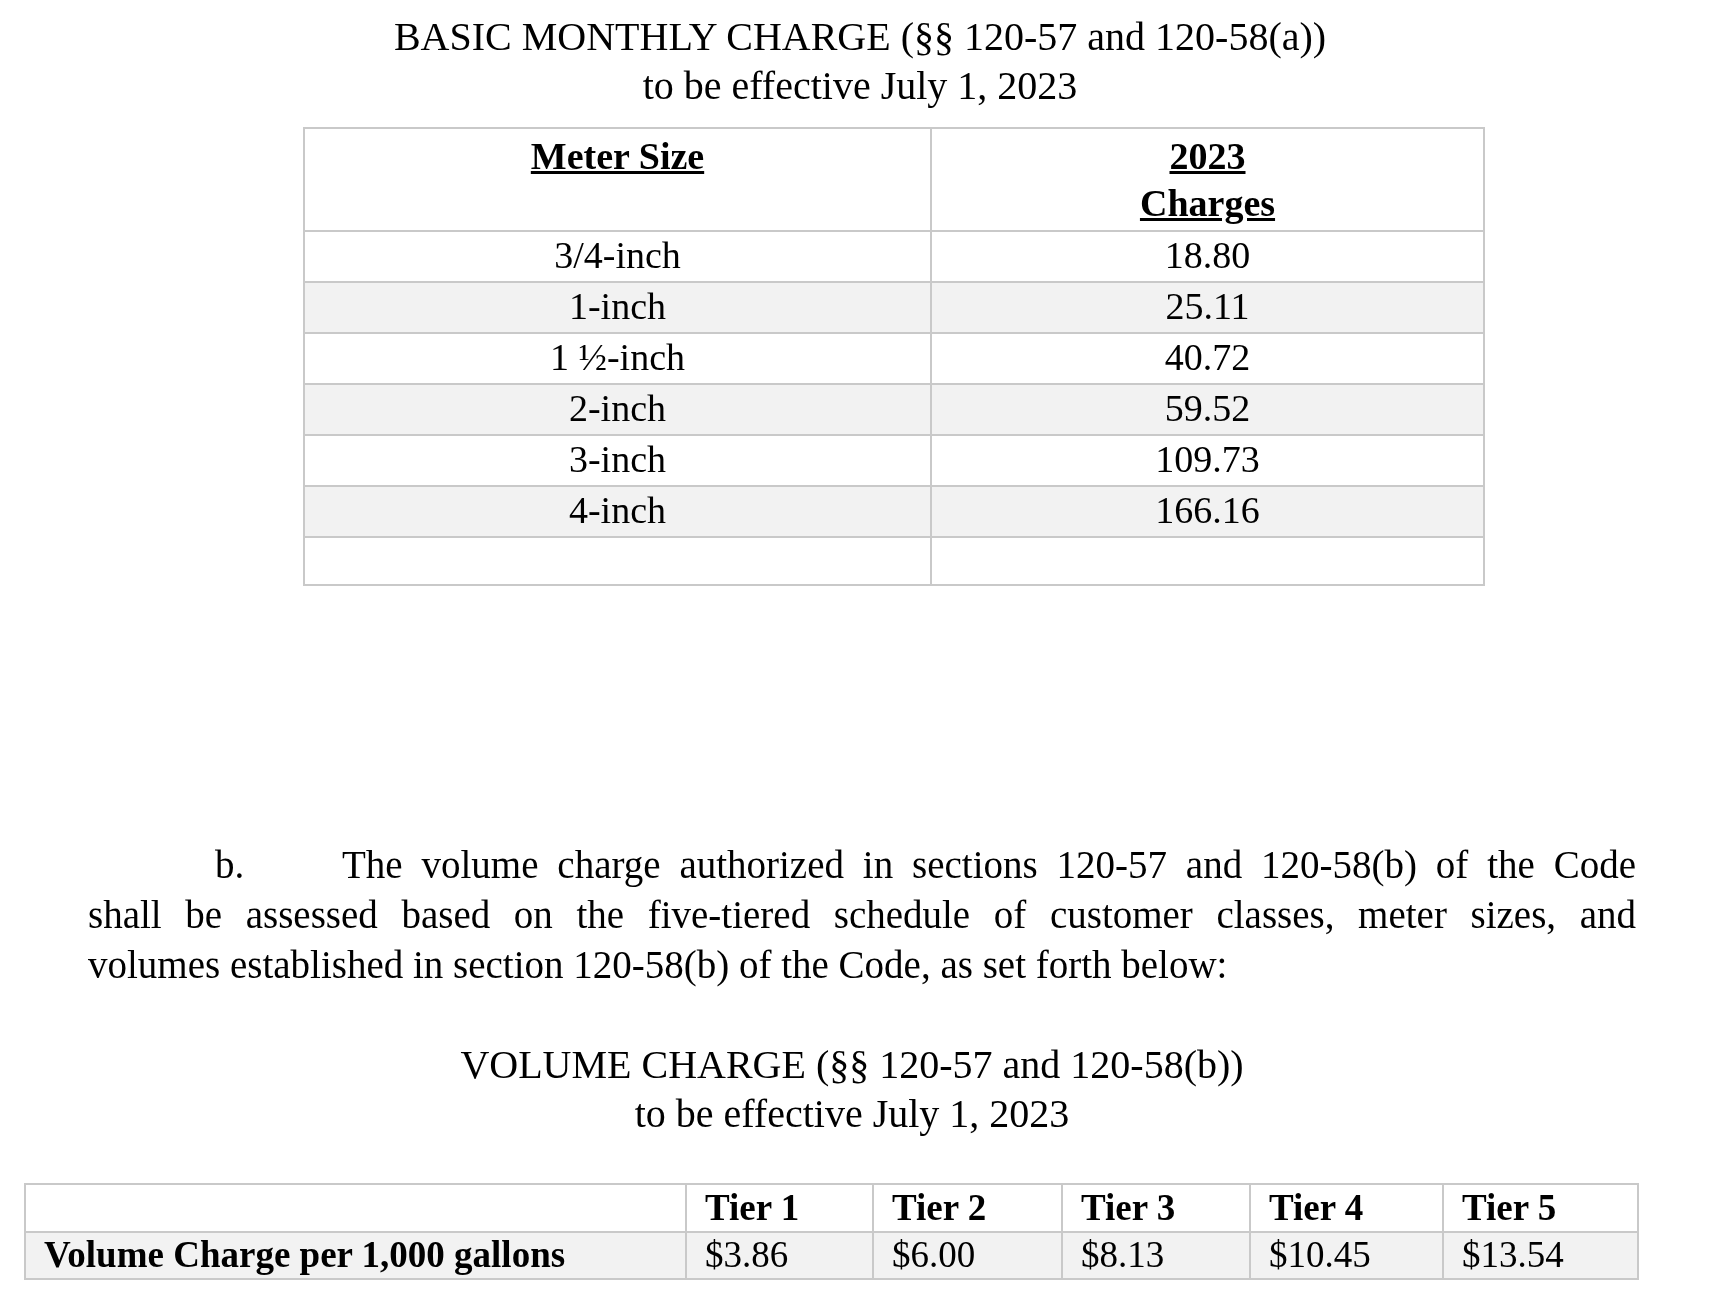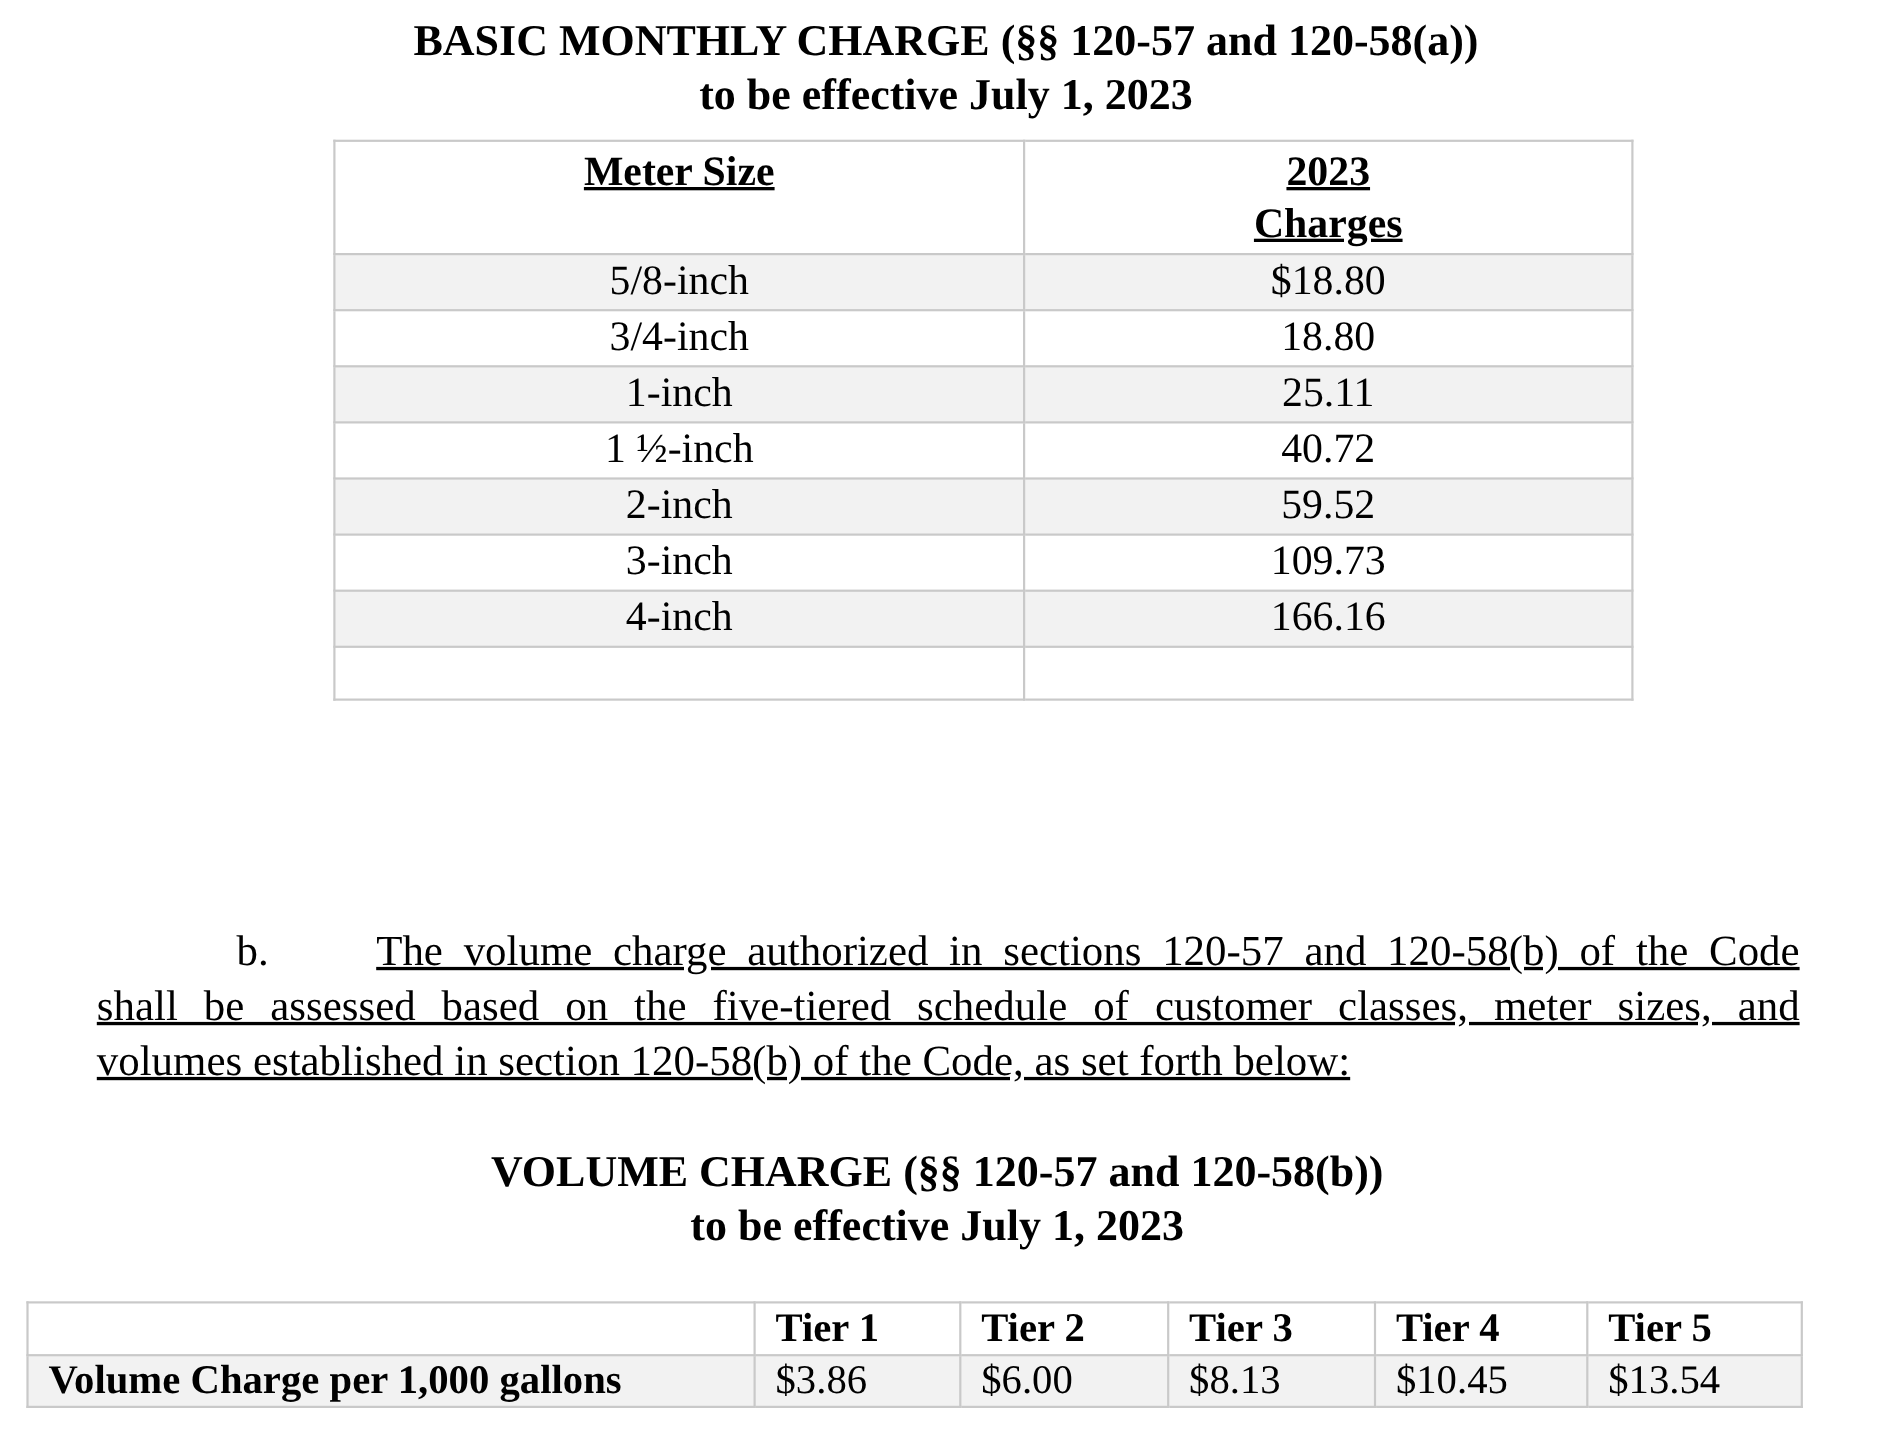--- a/index.html
+++ b/index.html
@@ -2,36 +2,36 @@
 <html><head>
 <meta charset="utf-8">
 <style>
   html, body { margin: 0; padding: 0; background: #ffffff; }
   body {
     width: 1724px; height: 1314px; position: relative; overflow: hidden;
     font-family: "Liberation Serif", "DejaVu Serif", serif; color: #000;
   }
   .title {
     position: absolute; left: 0; text-align: center;
-    font-weight: bold; font-size: 40px; line-height: 49px; white-space: nowrap;
+    font-weight: normal; font-size: 40px; line-height: 49px; white-space: nowrap;
   }
   table { border-collapse: collapse; position: absolute; table-layout: fixed; }
   td, th { border: 2px solid #c9c9c9; padding: 0; }
   .basic { left: 303px; top: 127px; width: 1180px; font-size: 38px; }
   .basic th { font-weight: bold; text-align: center; vertical-align: top; height: 97px; line-height: 47px; padding-top: 4px; background:#fff;text-decoration:underline; }
   .basic td { text-align: center; height: 49px; line-height: 46px; vertical-align: top; }
   .basic tr.shade td { background: #f2f2f2; }
   .basic tr.blank td { height: 46px; background: #fff; }
   .basic tr.multi td { height: 99px; line-height: 46px; padding-top: 2px; background: #f2f2f2; }
   .para {
     position: absolute; left: 88px; top: 840px; width: 1548px;
     font-size: 39px; line-height: 50px; text-align: justify;
   }
   .para .indent { display: inline-block; width: 127px; margin-left: 127px; }
-  .para .line { display: block; text-align-last: justify; white-space: nowrap; text-decoration: underline; }
+  .para .line { display: block; text-align-last: justify; white-space: nowrap; }
   .para .line.last { text-align-last: left; }
   .vol { left: 24px; top: 1183px; width: 1613px; font-size: 37px; border-radius: 25px; }
   .vol td { height: 45px; line-height: 44px; vertical-align: top; padding-left: 18px; }
   .vol tr.head td { background: #fff; font-weight: bold; padding-top: 1px; }
   .vol tr.vals td { background: #f2f2f2; }
   .vol tr.vals td.rowlabel { font-weight: bold; }
 </style>
 </head>
 <body>
 
@@ -45,24 +45,20 @@
       <col style="width:627px">
       <col style="width:553px">
     </colgroup>
   <tbody>
       <tr>
     <th>Meter Size</th>
     <th>
       <div>2023</div>
       <div>Charges</div>
     </th>
-  </tr>
-  <tr class="shade">
-    <td>5/8-inch</td>
-    <td>$18.80</td>
   </tr>
   <tr>
     <td>3/4-inch</td>
     <td>18.80</td>
   </tr>
   <tr class="shade">
     <td>1-inch</td>
     <td>25.11</td>
   </tr>
   <tr>

